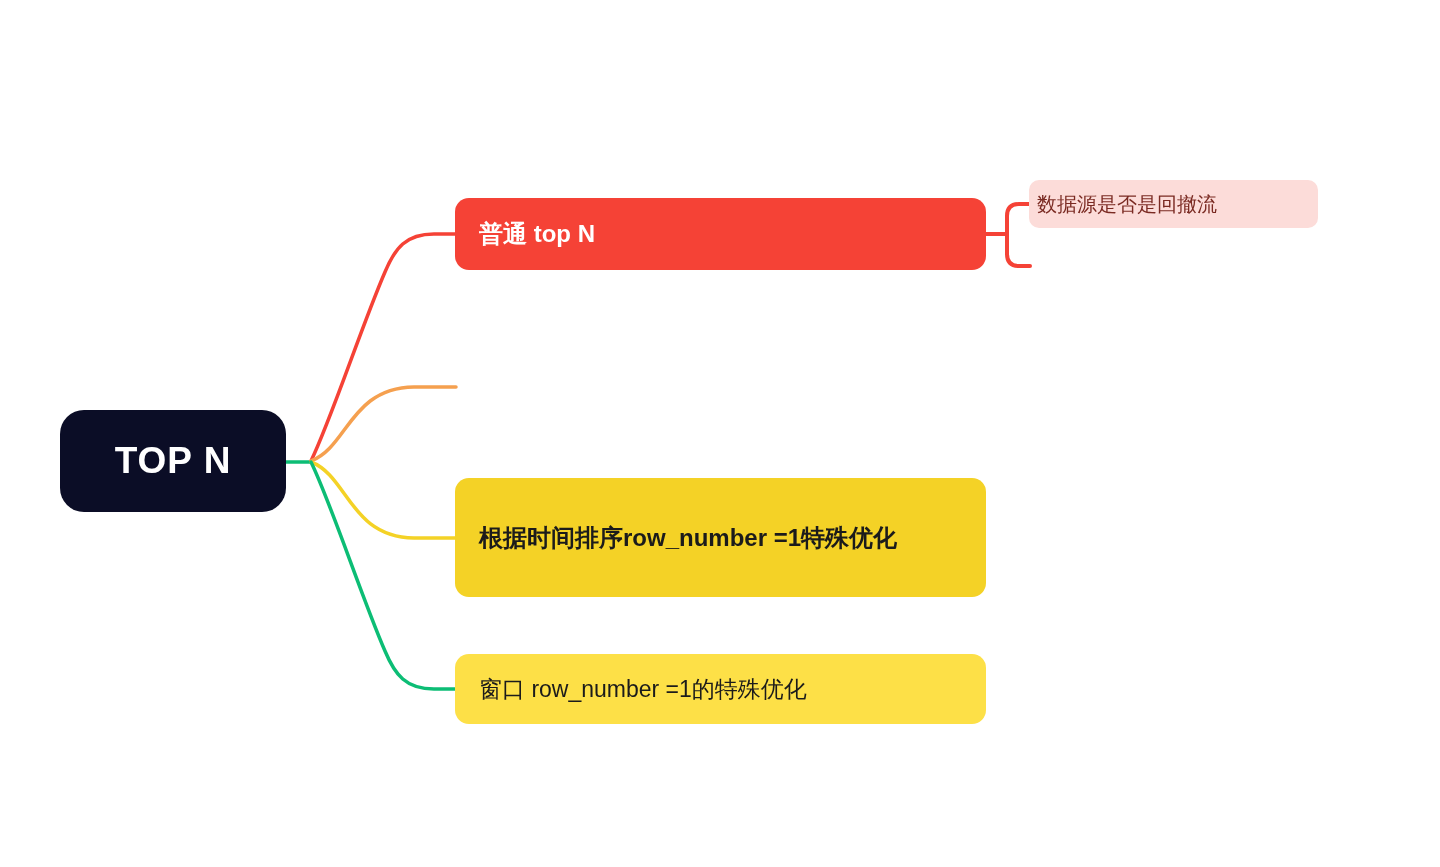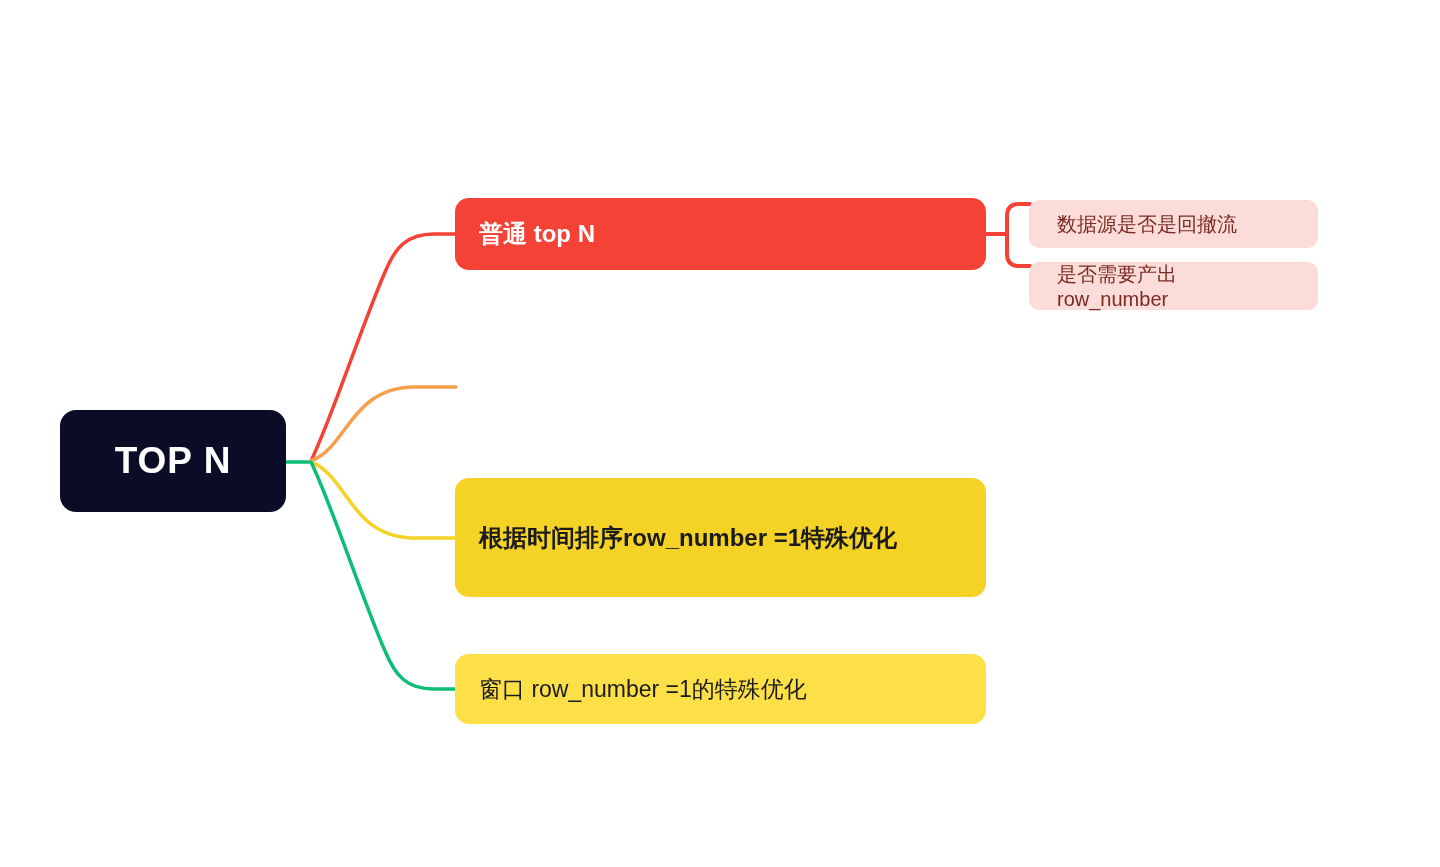--- a/index.html
+++ b/index.html
@@ -35,21 +35,21 @@
     left: 60px;
     top: 410px;
     width: 226px;
     height: 102px;
     background: #0b0d26;
     color: #ffffff;
     justify-content: center;
     font-size: 37px;
     font-weight: bold;
     letter-spacing: 1px;
-    border-radius: 16px;
+    border-radius: 24px;
   }
   .branch {
     left: 455px;
     width: 531px;
     padding: 8px 24px;
     font-size: 24px;
     font-weight: bold;
   }
   .branch-red {
     top: 198px;
@@ -76,27 +76,26 @@
     height: 70px;
     background: #fde047;
     color: #1b1b1b;
     font-weight: 400;
     font-size: 23px;
   }
   .subtopic {
     left: 1029px;
     width: 289px;
     height: 48px;
-    padding: 0 28px;
+    padding: 0 8px;
     background: #fcdcd9;
     color: #7a2a22;
     font-size: 20px;
     font-weight: 400;
     border-radius: 10px;
-    margin-top: 20px;
   }
   .subtopic-1 { top: 180px; }
   .subtopic-2 { top: 242px; }
 </style>
 </head>
 <body>
 
 <div class="canvas">
 
   <svg class="connectors" viewBox="0 0 1440 867" fill="none">
@@ -119,23 +118,20 @@
   </div>
 
   <div class="topic branch branch-red">
     <span class="label">普通 top N</span>
   </div>
 
   <div class="topic subtopic subtopic-1">
     <span class="label">数据源是否是回撤流</span>
   </div>
 
-  <div class="topic subtopic subtopic-2">
-    <span class="label">是否需要产出 row_number</span>
-  </div>
 
 
   <div class="topic branch branch-yellow">
     <span class="label">根据时间排序row_number =1特殊优化</span>
   </div>
 
   <div class="topic branch branch-green">
     <span class="label">窗口 row_number =1的特殊优化</span>
   </div>
 

